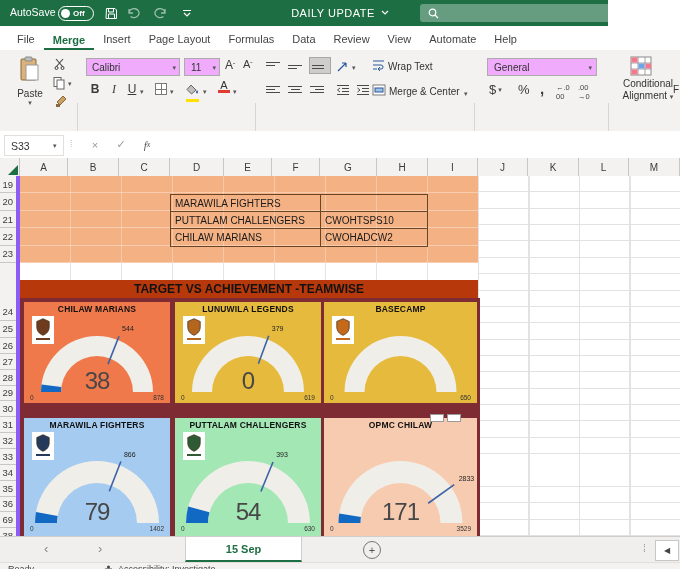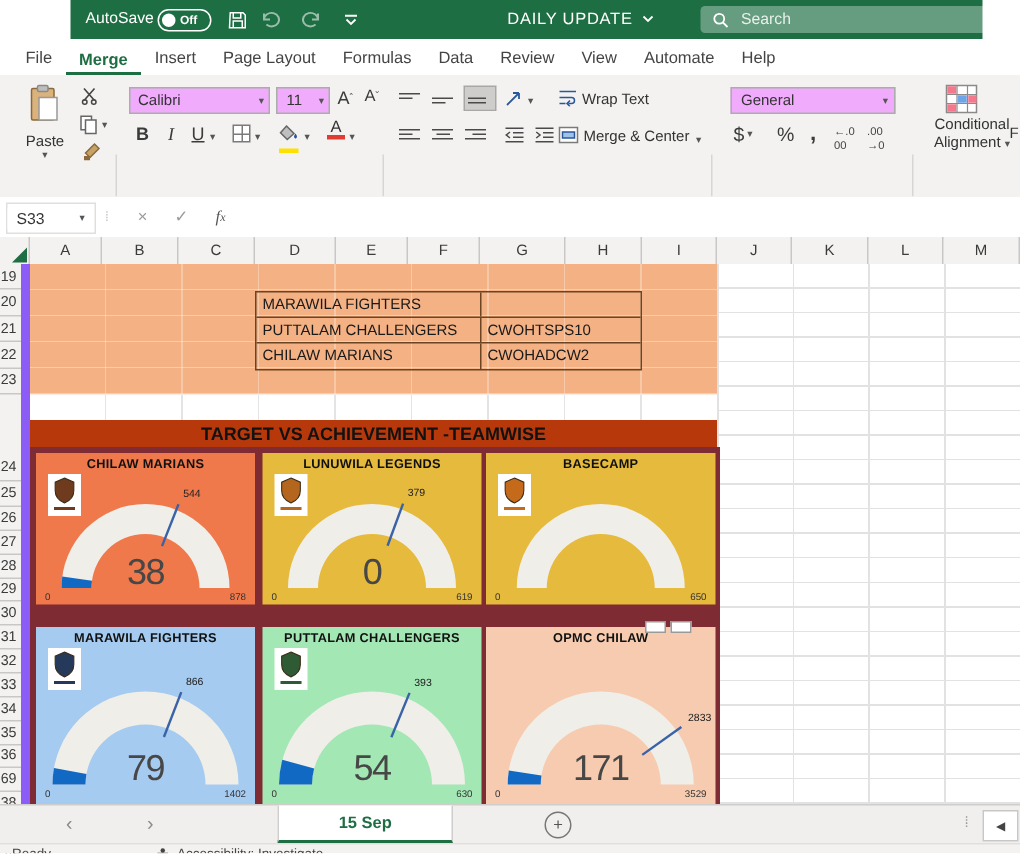--- a/index.html
+++ b/index.html
@@ -1,21 +1,21 @@
 <!DOCTYPE html>
 <html><head>
 <meta charset="utf-8">
 <style>
   html,body{margin:0;padding:0;background:#fff;}
   .screen{position:relative;width:680px;height:569px;overflow:hidden;
     font-family:"Liberation Sans",sans-serif;-webkit-font-smoothing:antialiased;background:#fff;}
   .abs{position:absolute;}
 
   
-  .titlebar{left:0;top:0;width:608px;height:26px;background:#1E6E43;color:#fff;margin-left:47px;}
+  .titlebar{left:0;top:0;width:608px;height:26px;background:#1E6E43;color:#fff;}
   .titlebar .autosave{left:10px;top:6px;font-size:10.5px;}
   .toggle{left:58px;top:6px;width:34px;height:13px;border:1px solid #fff;border-radius:8px;display:flex;align-items:center;}
   .toggle .knob{width:9px;height:9px;border-radius:50%;background:#fff;margin-left:2px;}
   .toggle .tlabel{font-size:8px;font-weight:bold;color:#fff;margin-left:3px;}
   .qat-icon{top:4px;width:18px;height:18px;display:flex;align-items:center;justify-content:center;color:#fff;}
   .qat-dim{opacity:.55;}
   .doc-title{left:0;top:0;width:680px;height:26px;display:flex;align-items:center;justify-content:center;font-size:11px;letter-spacing:.5px;color:#fff;pointer-events:none;}
   .doc-title span{pointer-events:auto;}
   .searchbox{left:420px;top:4px;width:253px;height:18px;background:rgba(255,255,255,.32);border-radius:3px;display:flex;align-items:center;padding-left:8px;box-sizing:border-box;}
   .searchbox input{background:transparent;border:none;outline:none;color:#fff;font-size:10.5px;width:200px;font-family:"Liberation Sans",sans-serif;}
@@ -44,21 +44,21 @@
   .namebox{left:4px;top:4px;width:58px;height:19px;border:1px solid #E1DFDD;display:flex;align-items:center;}
   .namebox input{border:none;outline:none;width:40px;font-size:10.5px;padding-left:6px;color:#333;font-family:"Liberation Sans",sans-serif;}
   .fbtn{top:4px;height:19px;width:18px;display:flex;align-items:center;justify-content:center;color:#9a9a9a;font-size:11px;}
   .fxinput{left:172px;top:4px;width:504px;height:19px;border:none;outline:none;font-size:10.5px;font-family:"Liberation Sans",sans-serif;}
 
   
   .colheads{left:0;top:158px;width:680px;height:18px;background:#F3F2F1;border-bottom:1px solid #C9C7C5;display:flex;}
   .colhead{border-right:1px solid #C9C7C5;box-sizing:border-box;font-size:10px;color:#3b3b3b;display:flex;align-items:center;justify-content:center;}
   .corner{width:20px;position:relative;border-right:1px solid #C9C7C5;box-sizing:border-box;background:#F3F2F1;}
   .corner .tri{position:absolute;right:1px;bottom:1px;width:0;height:0;border-left:10px solid transparent;border-bottom:10px solid #1E6E43;}
-  .rowheads{left:0;top:176px;width:20px;height:360px;background:#F3F2F1;border-right:6px solid #8b5cf6;box-sizing:border-box;}
+  .rowheads{left:0;top:176px;width:20px;height:360px;background:#F3F2F1;border-right:4px solid #8b5cf6;box-sizing:border-box;}
   .rowhead{border-bottom:1px solid #C9C7C5;box-sizing:border-box;font-size:9.5px;color:#3b3b3b;display:flex;align-items:center;justify-content:flex-end;padding-right:3px;}
 
   .peach{left:20px;top:176px;width:458px;height:87px;background:#F4B183;
     background-image:repeating-linear-gradient(to bottom,transparent 0 16.4px,rgba(255,255,255,.35) 16.4px 17.4px),
                      repeating-linear-gradient(to right,transparent 0 50px,rgba(255,255,255,.3) 50px 51px);}
   .white24{left:20px;top:263px;width:458px;height:17px;background:#fff;border-bottom:1px solid #E0E0E0;
     background-image:repeating-linear-gradient(to right,transparent 0 50px,#E4E4E4 50px 51px);}
   .rightgrid{left:478px;top:176px;width:202px;height:360px;background:#fff;
     background-image:repeating-linear-gradient(to bottom,transparent 0 15.4px,#E2E2E2 15.4px 16.36px),
                      repeating-linear-gradient(to right,#E2E2E2 0 1px,transparent 1px 50.5px);}
@@ -123,21 +123,20 @@
       <span>DAILY UPDATE</span>
       <svg style="margin-left:6px;" width="8" height="6" viewBox="0 0 8 6">
           <path d="M1 1 l3 3 l3 -3" fill="none" stroke="#fff" stroke-width="1.2"></path>
         </svg>
     </div>
     <div class="abs searchbox">
       <svg width="11" height="11" viewBox="0 0 11 11">
           <circle cx="4.5" cy="4.5" r="3.3" fill="none" stroke="#fff" stroke-width="1.2"></circle>
           <path d="M7 7 L10 10" stroke="#fff" stroke-width="1.2"></path>
         </svg>
-      <input style="margin-left: 6px;" placeholder="Search">
     </div>
   </div>
 
   <div class="abs tabrow" id="tabrow">
       <div class="rtab">File</div>
       <div class="rtab active">Merge</div>
       <div class="rtab">Insert</div>
       <div class="rtab">Page Layout</div>
       <div class="rtab">Formulas</div>
       <div class="rtab">Data</div>

